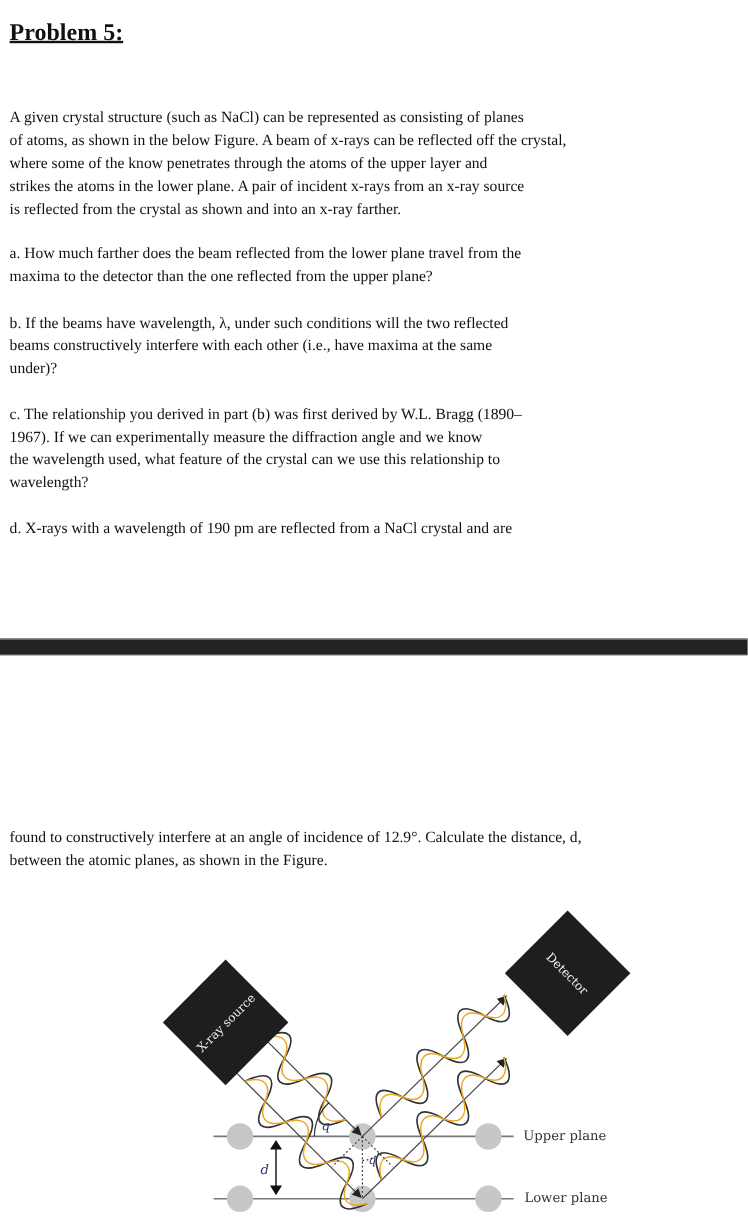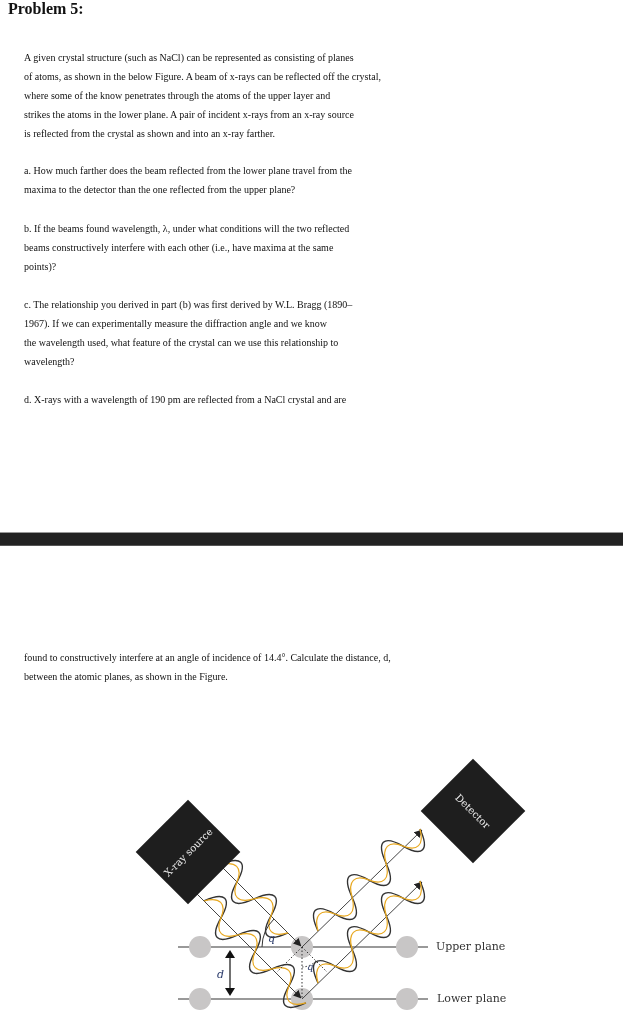--- a/index.html
+++ b/index.html
@@ -1,19 +1,19 @@
 <!DOCTYPE html>
 <html><head>
 <meta charset="utf-8">
 <style>
   html, body { margin: 0; padding: 0; background: #ffffff; }
   body { width: 623px; height: 1024px; position: relative; overflow: hidden;
          font-family: "Liberation Serif", "DejaVu Serif", serif; color: #111; }
-  .txt { position: absolute; left: 24px; font-size: 10px; line-height: 19.2px; white-space: nowrap; }
-  .title { position: absolute; left: 8px; top: 0; font-size: 16px; font-weight: bold; }
+  .txt { position: absolute; left: 8px; font-size: 13px; line-height: 19.2px; white-space: nowrap; margin-top: 40px; }
+  .title { position: absolute; left: 8px; top: 16px; font-size: 20px; font-weight: bold; text-decoration: underline; }
   .bar { position: absolute; left: 0; top: 532px; width: 623px; height: 14px; background: #222;
          border-top: 1px solid #999; border-bottom: 1px solid #555; box-sizing: border-box; }
   #figure { position: absolute; left: 0; top: 740px; }
 </style>
 </head>
 <body>
 
 <div class="title">Problem 5:</div>
 
 <div>
@@ -23,38 +23,38 @@
   <div class="txt" style="top:105px">strikes the atoms in the lower plane. A pair of incident x-rays from an x-ray source</div>
   <div class="txt" style="top:124px">is reflected from the crystal as shown and into an x-ray farther.</div>
 </div>
 
 <div>
   <div class="txt" style="top:161px">a. How much farther does the beam reflected from the lower plane travel from the</div>
   <div class="txt" style="top:180px">maxima to the detector than the one reflected from the upper plane?</div>
 </div>
 
 <div>
-  <div class="txt" style="top:219px">b. If the beams found wavelength, λ, under what conditions will the two reflected</div>
+  <div class="txt" style="top:219px">b. If the beams have wavelength, λ, under such conditions will the two reflected</div>
   <div class="txt" style="top:238px">beams constructively interfere with each other (i.e., have maxima at the same</div>
-  <div class="txt" style="top:257px">points)?</div>
+  <div class="txt" style="top:257px">under)?</div>
 </div>
 
 <div>
   <div class="txt" style="top:295px">c. The relationship you derived in part (b) was first derived by W.L. Bragg (1890–</div>
   <div class="txt" style="top:314px">1967). If we can experimentally measure the diffraction angle and we know</div>
   <div class="txt" style="top:333px">the wavelength used, what feature of the crystal can we use this relationship to</div>
   <div class="txt" style="top:352px">wavelength?</div>
 </div>
 
 <div class="txt" style="top:390px">d. X-rays with a wavelength of 190 pm are reflected from a NaCl crystal and are</div>
 
 <div class="bar"></div>
 
 <div>
-  <div class="txt" style="top:648px">found to constructively interfere at an angle of incidence of 14.4°. Calculate the distance, d,</div>
+  <div class="txt" style="top:648px">found to constructively interfere at an angle of incidence of 12.9°. Calculate the distance, d,</div>
   <div class="txt" style="top:667px">between the atomic planes, as shown in the Figure.</div>
 </div>
 
 <svg id="figure" width="623" height="284" viewBox="0 740 623 284" xmlns="http://www.w3.org/2000/svg">
   <defs>
     <marker id="arr" markerWidth="8" markerHeight="8" refX="6" refY="4" orient="auto" markerUnits="userSpaceOnUse">
       <path d="M0,0 L8,4 L0,8 Z" fill="#222"></path>
     </marker>
     <marker id="arrD" markerWidth="10" markerHeight="10" refX="5" refY="9" orient="auto" markerUnits="userSpaceOnUse">
       <path d="M0,0 L10,0 L5,10 Z" fill="#111"></path>

